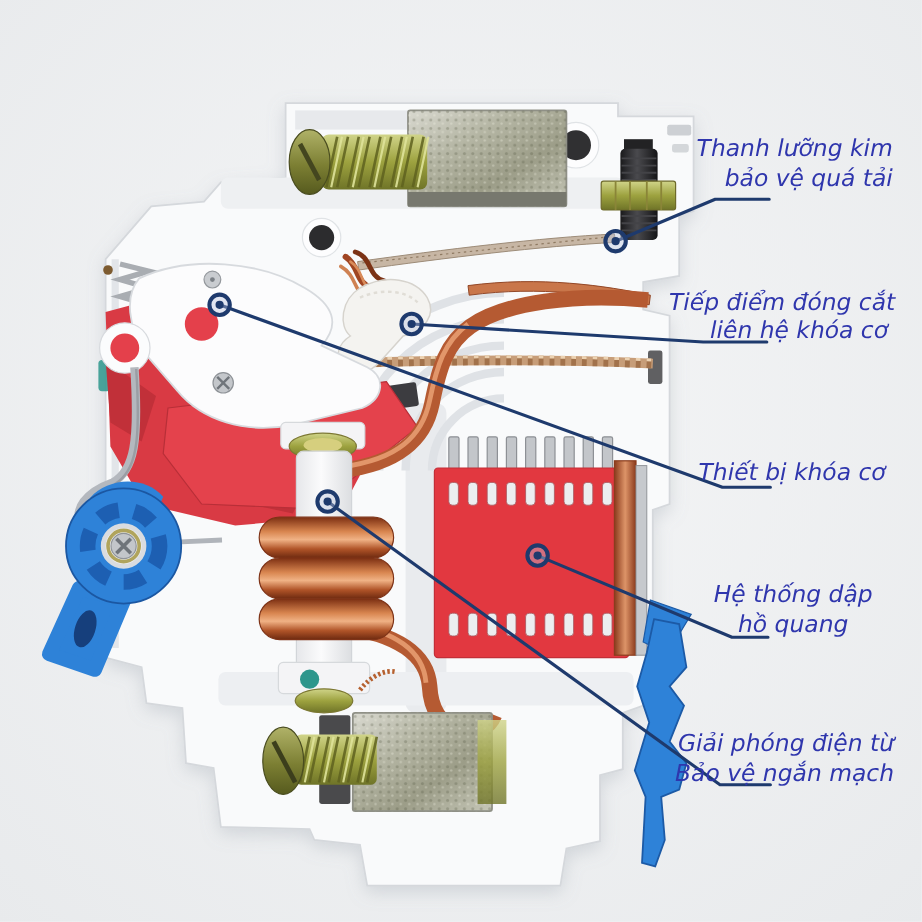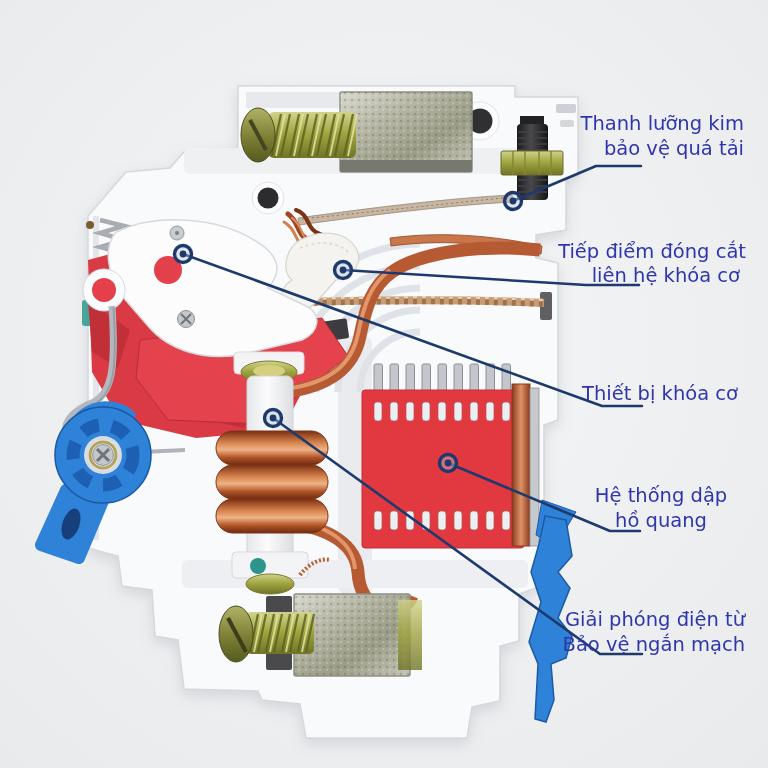--- a/index.html
+++ b/index.html
@@ -1,21 +1,21 @@
 <!DOCTYPE html>
 <html style="--background: #eef0f2; --label-text: #2f36ad; --leader-line: #1e3a6d; --arc-red: #e23840; --handle-blue: #2e82d8; --copper: #b5572f; --brass: #a9a94e; --body-white: #f9fafb; --steel: #b9baa9; --teal-accent: #2d968c;"><head>
 <meta charset="utf-8">
 <style>
   :root{
     --background:#eef0f2; --label-text:#2f36ad; --leader-line:#1e3a6d;
     --arc-red:#e23840; --handle-blue:#2e82d8; --copper:#b5572f;
     --brass:#a9a94e; --body-white:#f9fafb; --steel:#b9baa9; --teal-accent:#2d968c;
   }
   html,body{margin:0;padding:0;background:var(--background);}
-  .stage{width:768px;height:768px;position:relative;overflow:hidden;}
+  .stage{width:768px;height:768px;position:relative;overflow:hidden;font-style:italic;}
   svg{display:block;}
   .label{font-family:"DejaVu Sans",sans-serif;font-size:19.5px;fill:var(--label-text);}
   .leader{stroke:var(--leader-line);stroke-width:2.6;fill:none;stroke-linecap:round;stroke-linejoin:round;}
   .dotring{fill:rgba(185,195,222,0.4);stroke:var(--leader-line);stroke-width:3.4;}
   .dotcore{fill:var(--leader-line);}
   .blue{fill:var(--handle-blue);}
   .arcred{fill:var(--arc-red);}
   .slot{fill:#eceef0;stroke:#a8595f;stroke-width:.7;}
   .plate{fill:#c3c6ca;stroke:#8d9095;stroke-width:1;}
   .bodyline{stroke:#d5d8dc;}

